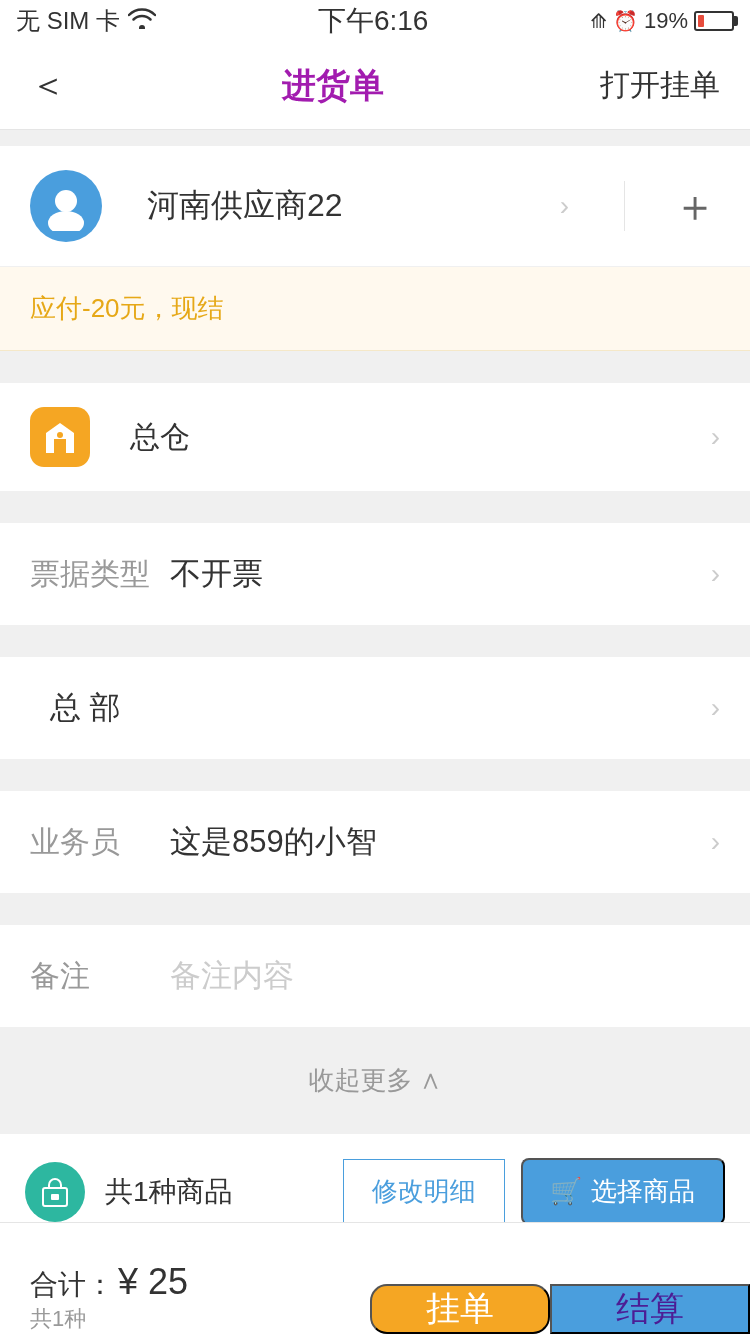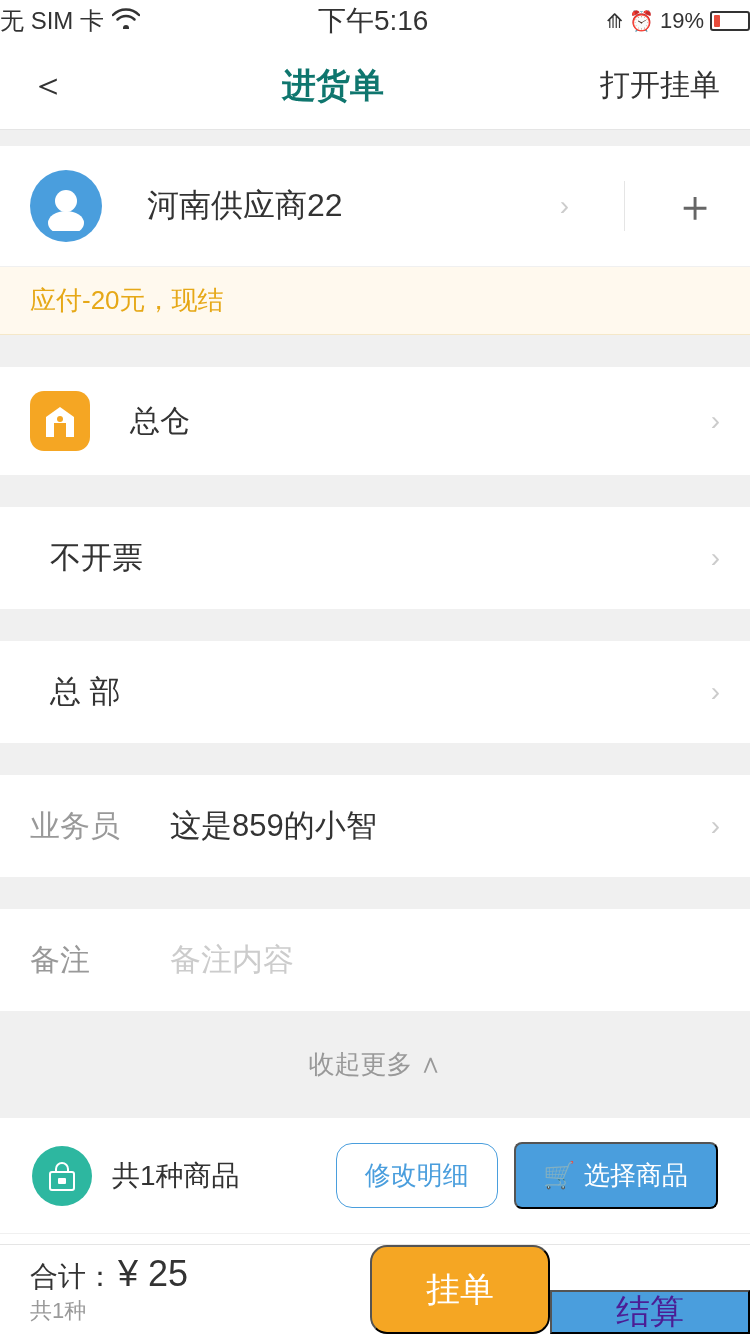--- a/index.html
+++ b/index.html
@@ -13,21 +13,21 @@
       color: #333;
     }
 
     
     .status-bar {
       height: 42px;
       background: #fff;
       display: flex;
       align-items: center;
       justify-content: space-between;
-      padding: 0 0;
+      padding: 0 16px;
       font-size: 24px;
       color: #333;
     }
     .status-left { display: flex; align-items: center; gap: 8px; }
     .status-center { font-weight: 500; font-size: 28px; }
     .status-right { display: flex; align-items: center; gap: 6px; font-size: 22px; }
     .battery {
       display: inline-flex; align-items: center;
       border: 2px solid #333; border-radius: 3px;
       width: 40px; height: 20px; padding: 2px; position: relative;
@@ -42,21 +42,21 @@
     .nav-bar {
       height: 88px;
       background: #fff;
       display: flex;
       align-items: center;
       justify-content: space-between;
       padding: 0 30px;
       border-bottom: 1px solid #e5e5e5;
     }
     .nav-back { font-size: 36px; color: #333; cursor: pointer; }
-    .nav-title { font-size: 34px; font-weight: 600; color: #0f766e; }
+    .nav-title { font-size: 34px; font-weight: 600; color: #a21caf; }
     .nav-action { font-size: 30px; color: #333; cursor: pointer; }
 
     
     .section {
       background: #fff;
       margin-bottom: 16px;
     }
 
     
     .supplier-row {
@@ -81,21 +81,21 @@
       display: flex; align-items: center; justify-content: center;
       width: 50px; height: 50px;
     }
     .divider-v {
       width: 1px; background: #e5e5e5; height: 50px; margin-right: 20px;
     }
 
     
     .notice-bar {
       background: #fff9ee;
-      padding: 16px 30px;
+      padding: 24px 30px;
       font-size: 26px;
       color: #e6a817;
       border-bottom: 1px solid #f5e8c8;
     }
 
     
     .row-item {
       display: flex;
       align-items: center;
       padding: 30px 30px;
@@ -129,37 +129,37 @@
       padding: 20px;
       font-size: 26px;
       color: #999;
       cursor: pointer;
     }
 
     
     .product-header {
       display: flex;
       align-items: center;
-      padding: 24px 32px;
+      padding: 24px 25px;
       background: #fff;
       border-bottom: 1px solid #f0f0f0;
     }
     .product-icon {
       width: 60px; height: 60px; border-radius: 50%;
       background: #2db7a0;
       display: flex; align-items: center; justify-content: center;
       margin-right: 20px; flex-shrink: 0;
     }
     .product-count { flex: 1; font-size: 28px; color: #333; }
     .btn-modify {
       border: 1px solid #4a9edd;
       color: #4a9edd;
       background: #fff;
       padding: 14px 28px;
-      border-radius: 16px;
+      border-radius: 0;
       font-size: 26px;
       margin-right: 16px;
       cursor: pointer;
     }
     .btn-select {
       background: #4a9edd;
       color: #fff;
       padding: 14px 28px;
       border-radius: 8px;
       font-size: 26px;
@@ -188,23 +188,24 @@
     .product-price { font-size: 28px; color: #333; }
     .product-price .highlight { color: #4a9edd; }
     .product-more { font-size: 36px; color: #999; cursor: pointer; align-self: flex-start; padding-top: 10px; }
 
     
     .footer {
       position: fixed;
       bottom: 0;
       width: 750px;
       display: flex;
-      height: 90px;
+      height: 112px;
       background: #fff;
       border-top: 1px solid #e5e5e5;
+      align-items: flex-end;
     }
     .footer-total {
       flex: 1;
       display: flex;
       flex-direction: column;
       justify-content: center;
       padding: 0 30px;
     }
     .footer-total-amount { font-size: 36px; font-weight: 400; }
     .footer-total-count { font-size: 22px; color: #999; }
@@ -234,21 +235,21 @@
   <div class="status-left">
     <span>无 SIM 卡</span>
     <span>
       <svg width="28" height="22" viewBox="0 0 28 22">
         <path d="M14 18a3 3 0 1 1 0 6 3 3 0 0 1 0-6z" fill="#333"></path>
         <path d="M5.5 12.5a12 12 0 0 1 17 0" stroke="#333" stroke-width="2.5" fill="none" stroke-linecap="round"></path>
         <path d="M1 8a18 18 0 0 1 26 0" stroke="#333" stroke-width="2.5" fill="none" stroke-linecap="round"></path>
       </svg>
     </span>
   </div>
-  <div class="status-center">下午5:16</div>
+  <div class="status-center">下午6:16</div>
   <div class="status-right">
     <span style="font-size:20px;">⟰</span>
     <span style="font-size:20px;">⏰</span>
     <span>19%</span>
     <div class="battery">
       <div class="battery-fill"></div>
     </div>
   </div>
 </div>
 
@@ -291,20 +292,21 @@
     </div>
     <span class="warehouse-name">总仓</span>
     <span class="row-chevron">›</span>
   </div>
 </div>
 
 <div style="height:16px; background:#f0f0f0;"></div>
 
 <div class="section">
   <div class="row-item">
+    <span class="row-label">票据类型</span>
     <span class="row-value">不开票</span>
     <span class="row-chevron">›</span>
   </div>
 </div>
 
 <div style="height:16px; background:#f0f0f0;"></div>
 
 <div class="section">
   <div class="row-item">
     <span class="row-value">总 部</span>

